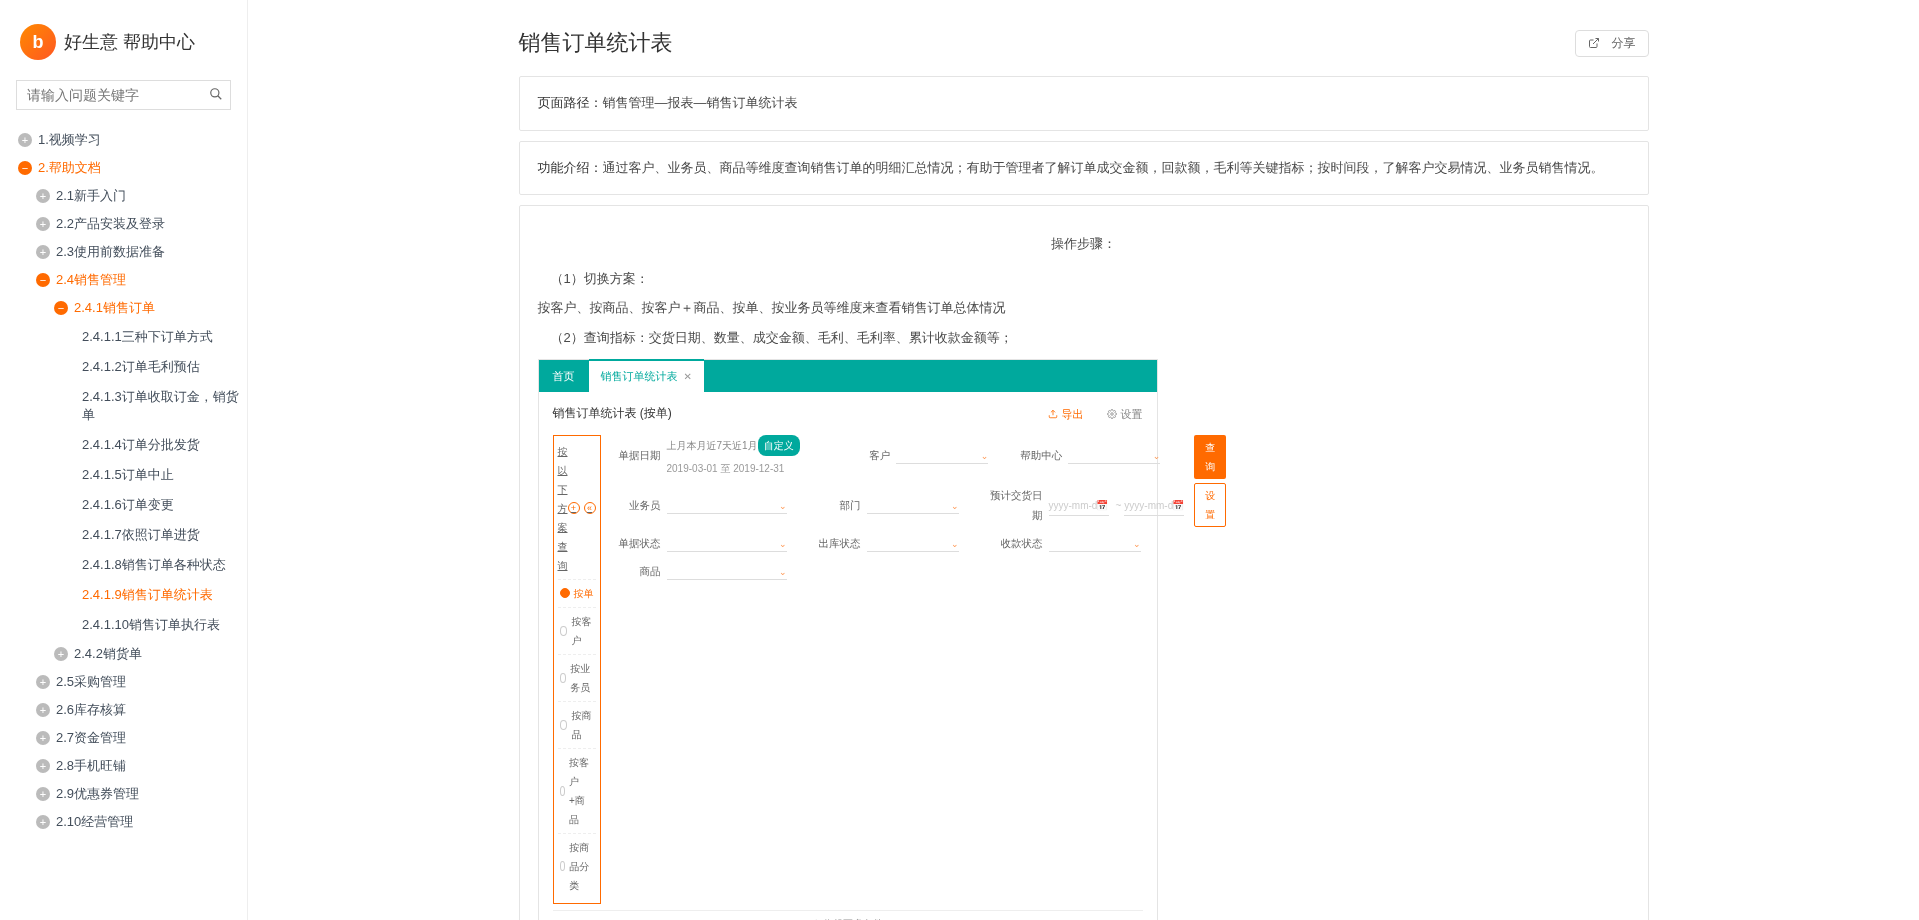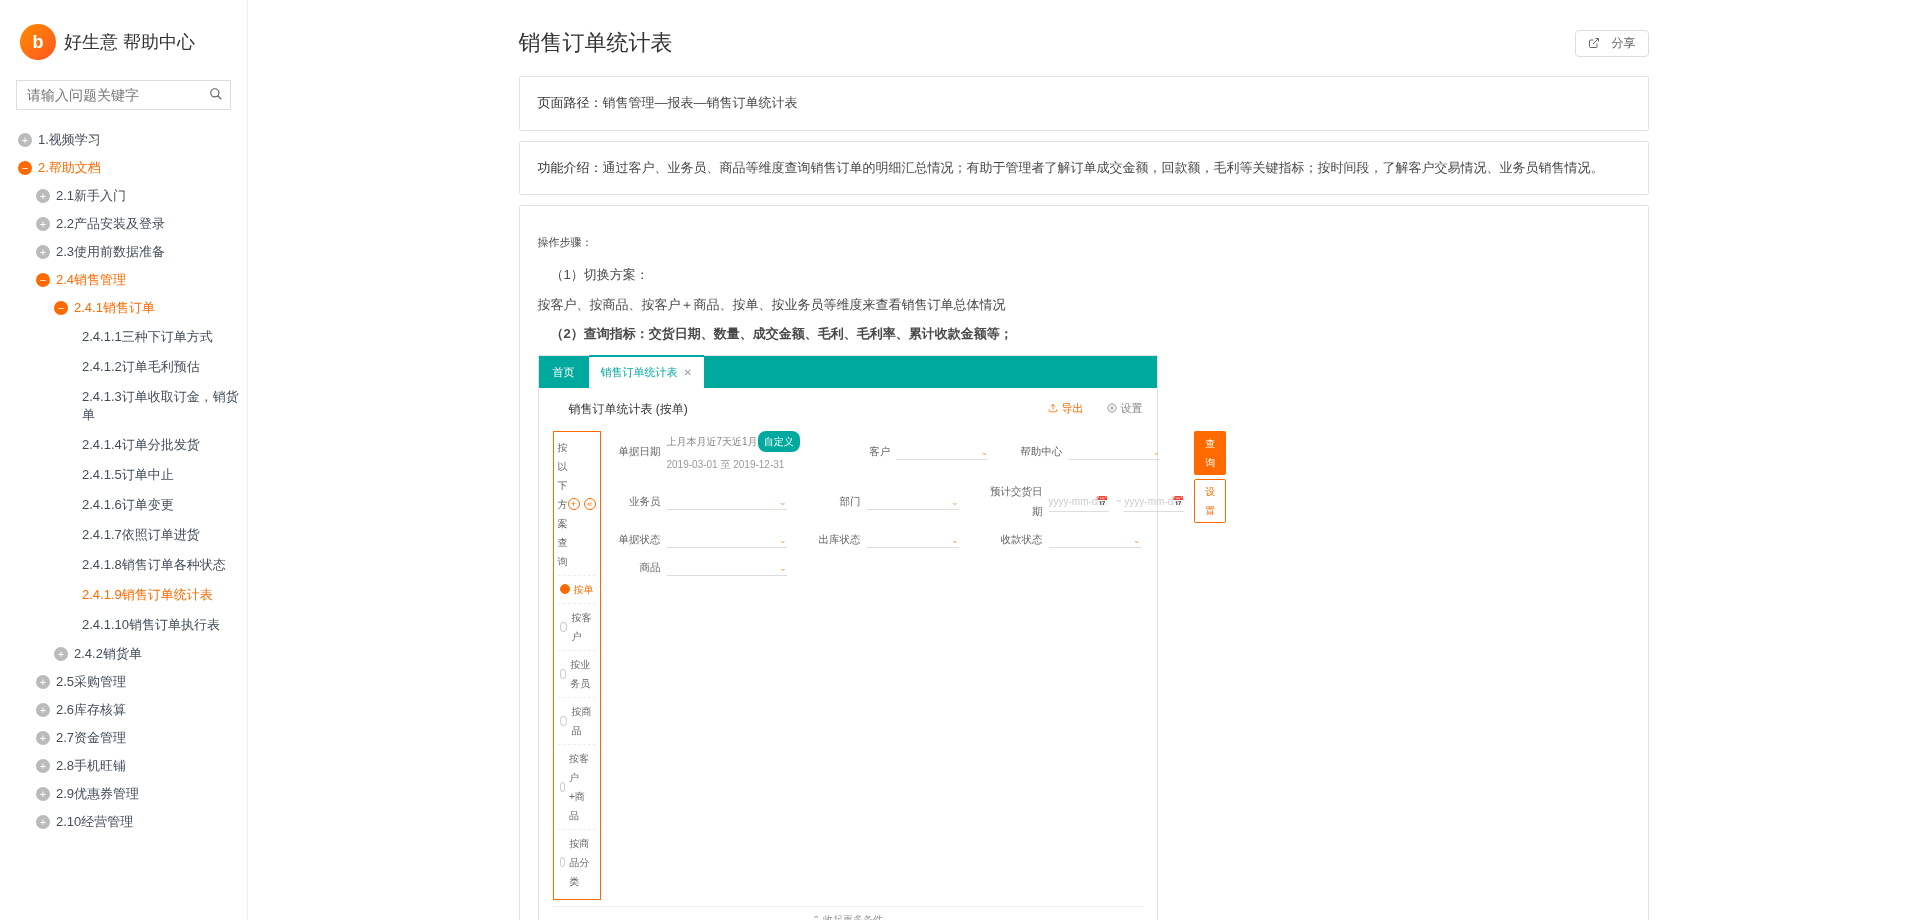--- a/index.html
+++ b/index.html
@@ -25,34 +25,34 @@
 .nav-item.active { color: #ff6a00; }
 .nav-item.bold { font-weight: 500; }
 
 .main { flex: 1; overflow-y: auto; padding: 28px 0 40px 0; }
 .main-inner { width: 1130px; margin: 0 auto; }
 .page-title-row { display: flex; justify-content: space-between; align-items: center; margin-bottom: 18px; }
 .page-title { font-size: 22px; color: #333; font-weight: 500; }
 .share-btn { border: 1px solid #ddd; border-radius: 4px; padding: 4px 12px; font-size: 12px; display: flex; align-items: center; gap: 12px; cursor: pointer; color: #666; }
 .card { border: 1px solid #e4e4e4; border-radius: 2px; padding: 14px 18px; margin-bottom: 10px; line-height: 1.9; font-size: 13px; color: #494949; }
 .card .label { color: #333; }
-.section-title { font-size: 11px; margin: 12px 0 8px 0; font-weight: 500; }
+.section-title { font-size: 13px; margin: 12px 0 8px 0; font-weight: 500; text-align: center; }
 .para { font-size: 13px; line-height: 2.1; color: #494949; margin-bottom: 2px; }
 .screenshot { border: 1px solid #e4e4e4; margin: 8px 0 18px 0; background: #fff; }
 .tabs-bar { background: #00a99d; display: flex; height: 32px; align-items: stretch; }
 .tab-home { color: #fff; font-size: 11px; padding: 0 14px; display: flex; align-items: center; }
 .tab-active { background: #fff; color: #00a99d; font-size: 11px; padding: 0 12px; display: flex; align-items: center; gap: 6px; border-top: 2px solid #00a99d; margin-top: -1px; }
 .tab-close { color: #999; font-size: 10px; }
 .shot-body { padding: 10px 14px; }
-.shot-title-row { display: flex; justify-content: space-between; align-items: flex-start; margin-bottom: 10px; margin-left: 16px; }
+.shot-title-row { display: flex; justify-content: space-between; align-items: flex-end; margin-bottom: 10px; }
 .shot-title { font-size: 12px; color: #333; }
 .shot-actions { display: flex; gap: 24px; font-size: 11px; color: #ff6a00; }
 .filter-area { display: flex; gap: 10px; }
 .scheme-panel { width: 80px; border: 1px solid #ff6a00; padding: 4px; }
-.scheme-header { display: flex; align-items: center; justify-content: space-between; font-size: 10px; color: #666; padding: 2px 0 4px 0; }
+.scheme-header { display: flex; align-items: center; justify-content: space-between; font-size: 10px; color: #666; padding: 2px 0 4px 0; text-decoration: underline; }
 .scheme-header-icons { display: flex; gap: 4px; }
 .scheme-ico { width: 12px; height: 12px; border-radius: 50%; border: 1px solid #ff6a00; color: #ff6a00; display: flex; align-items: center; justify-content: center; font-size: 9px; }
 .scheme-list { }
 .scheme-item { font-size: 10px; color: #666; padding: 4px 2px; border-top: 1px dashed #eee; display: flex; align-items: center; gap: 4px; }
 .scheme-item.act { color: #ff6a00; }
 .scheme-bullet { width: 10px; height: 10px; border: 1px solid #ccc; border-radius: 50%; display: inline-block; }
 .scheme-item.act .scheme-bullet { border-color: #ff6a00; background: #ff6a00; }
 .filter-grid { flex: 1; }
 .filter-row { display: flex; align-items: center; margin-bottom: 8px; font-size: 10.5px; color: #666; }
 .f-label { width: 50px; text-align: right; margin-right: 6px; }
@@ -178,21 +178,21 @@
       </div>
 
       <div class="card">
         <span class="label">功能介绍：</span><span>通过客户、业务员、商品等维度查询销售订单的明细汇总情况；有助于管理者了解订单成交金额，回款额，毛利等关键指标；按时间段，了解客户交易情况、业务员销售情况。</span>
       </div>
 
       <div class="card" style="padding-bottom:4px;">
         <div class="section-title">操作步骤：</div>
         <div class="para" style="text-indent:1em;">（1）切换方案：</div>
         <div class="para">按客户、按商品、按客户＋商品、按单、按业务员等维度来查看销售订单总体情况</div>
-        <div class="para" style="text-indent:1em;font-weight:bold;">（2）查询指标：交货日期、数量、成交金额、毛利、毛利率、累计收款金额等；</div>
+        <div class="para" style="text-indent:1em;">（2）查询指标：交货日期、数量、成交金额、毛利、毛利率、累计收款金额等；</div>
 
         <div class="screenshot" style="width:620px;">
           <div class="tabs-bar">
             <div class="tab-home">首页</div>
             <div class="tab-active">
                 <span>销售订单统计表</span>
                 <span class="tab-close">✕</span>
               </div>
           </div>
           <div class="shot-body">

